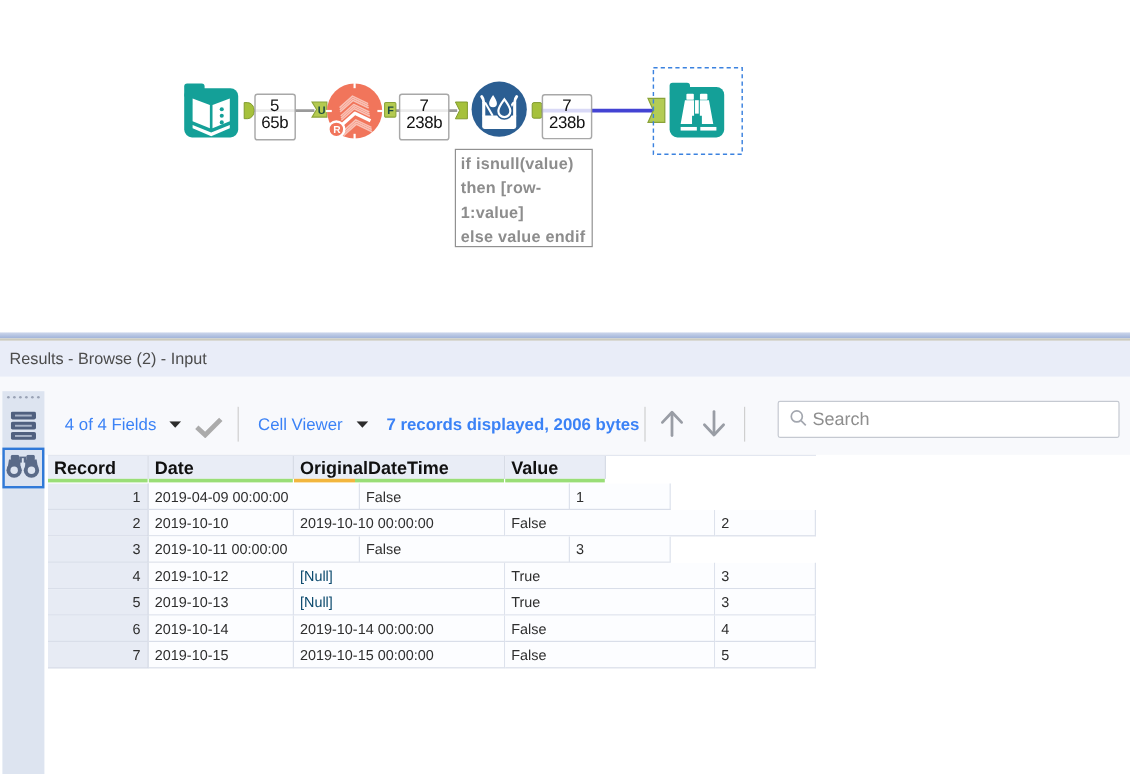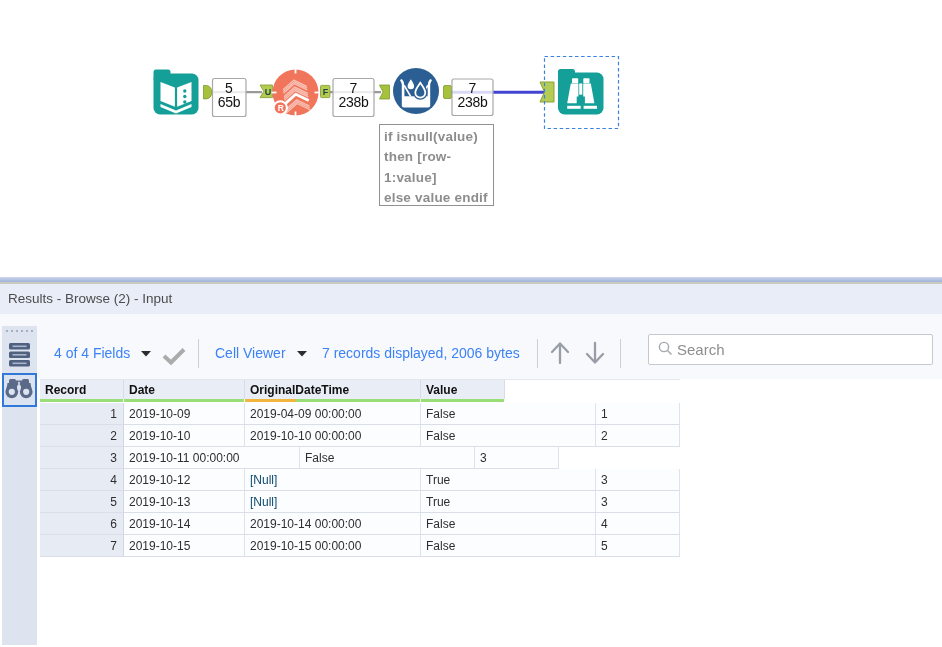--- a/index.html
+++ b/index.html
@@ -12,21 +12,21 @@
 #toolbar{top:314px;left:0;width:942px;height:65px;background:#f8f9fc;}
 #strip{left:2px;top:326px;width:35px;height:319px;background:#dde4f0;}
 #binbox{left:2px;top:373px;width:31px;height:30px;border:2px solid #3079d8;background:#dce3f0;}
 .tbtext{font-size:14px;color:#3b82f6;top:345px;height:17px;line-height:17px;}
 .sep{width:1px;height:29px;top:339px;background:#cfcfcf;}
 #search{left:648px;top:334px;width:283px;height:29px;border:1px solid #c5c9d1;border-radius:2px;background:#fff;}
 #search span{position:absolute;left:28px;top:6px;font-size:15px;color:#8e8e8e;}
 
 #tbl{left:40px;top:380px;}
 .hrow{display:flex;position:absolute;top:0;left:0;}
-.hcell{height:19px;background:#e9edf6;font-size:12px;font-weight:bold;color:#101010;line-height:21px;padding-left:5px;box-sizing:border-box;border-right:1px solid #d7dce6;position:relative;}
+.hcell{height:19px;background:#e9edf6;font-size:15px;font-weight:bold;color:#101010;line-height:21px;padding-left:5px;box-sizing:border-box;border-right:1px solid #d7dce6;position:relative;}
 .hcell .ul{position:absolute;left:0;bottom:-3px;height:3px;width:100%;background:#9ade77;}
 .row{display:flex;position:absolute;left:0;}
 .cell{height:22px;line-height:22px;font-size:12px;color:#2e2e2e;box-sizing:border-box;border-right:1px solid #dde2ec;border-bottom:1px solid #d9dee9;background:#fcfdff;padding-left:5px;overflow:hidden;}
 .rec{background:#e7ebf4;text-align:right;padding-right:6px;padding-left:0;border-right:1px solid #d0d6e2;}
 .nul{color:#0c4a6e;}
 
 #anno{left:379px;top:124px;width:109px;height:78px;border:1px solid #919191;background:#fff;font-weight:bold;font-size:13.5px;color:#8d8d8d;line-height:20.3px;letter-spacing:0.2px;padding:2px 0 0 4px;}
 </style>
 </head>
 <body>
@@ -190,21 +190,21 @@
     <path d="M0,0 L10,0 L5,5.5 Z" fill="#2c2c2c"></path>
   </svg>
 <svg class="abs" style="left:162px;top:347px" width="24" height="18" viewBox="0 0 24 18">
     <path d="M2,9 L9,15.5 L22,2.5" stroke="#ababab" stroke-width="4" fill="none"></path>
   </svg>
 <div class="abs sep" style="left:198px;"></div>
 <div class="abs tbtext" style="left:215px;">Cell Viewer</div>
 <svg class="abs" style="left:297px;top:351px" width="10" height="6">
     <path d="M0,0 L10,0 L5,5.5 Z" fill="#2c2c2c"></path>
   </svg>
-<div class="abs tbtext" style="left:322px;">7 records displayed, 2006 bytes</div>
+<div class="abs tbtext" style="left:322px;font-weight:bold;">7 records displayed, 2006 bytes</div>
 <div class="abs sep" style="left:537px;"></div>
 <svg class="abs" style="left:549px;top:341px" width="22" height="24" viewBox="0 0 22 24">
   <g stroke="#999da5" stroke-width="2.3" fill="none" stroke-linecap="round" stroke-linejoin="round">
     <path d="M11,22 L11,3"></path>
       <path d="M3,11 L11,2.5 L19,11"></path>
   </g>
 </svg>
 <svg class="abs" style="left:584px;top:341px" width="22" height="24" viewBox="0 0 22 24">
   <g stroke="#999da5" stroke-width="2.3" fill="none" stroke-linecap="round" stroke-linejoin="round">
     <path d="M11,2 L11,21"></path>
@@ -223,21 +223,20 @@
 <div class="abs" style="left:40px;top:379px;width:640px;height:1px;background:#e3e7f0"></div>
 <div id="tbl" class="abs">
   <div class="hrow">
     <div class="hcell" style="width:84px">Record<div class="ul"></div></div>
     <div class="hcell" style="width:121px">Date<div class="ul"></div></div>
     <div class="hcell" style="width:176px">OriginalDateTime<div class="ul" style="background:linear-gradient(90deg,#f2b63e 0 51px,#9ade77 51px)"></div></div>
     <div class="hcell" style="width:84px">Value<div class="ul"></div></div>
   </div>
   <div class="row" style="top:23px">
       <div class="cell rec" style="width:84px">1</div>
-      <div class="cell" style="width:121px">2019-10-09</div>
       <div class="cell" style="width:176px">2019-04-09 00:00:00</div>
       <div class="cell" style="width:175px">False</div>
       <div class="cell" style="width:84px">1</div>
     </div>
   <div class="row" style="top:45px">
       <div class="cell rec" style="width:84px">2</div>
       <div class="cell" style="width:121px">2019-10-10</div>
       <div class="cell" style="width:176px">2019-10-10 00:00:00</div>
       <div class="cell" style="width:175px">False</div>
       <div class="cell" style="width:84px">2</div>

